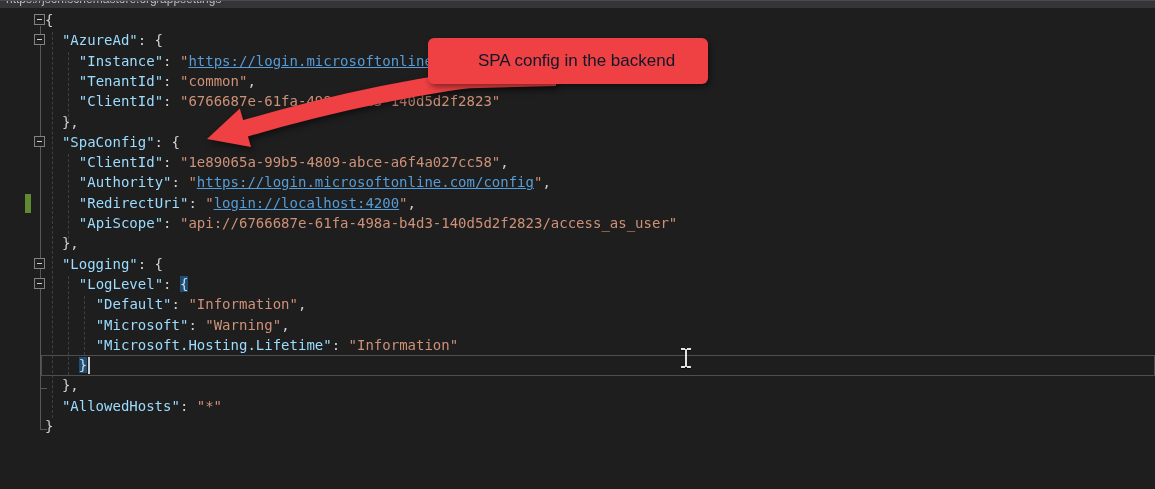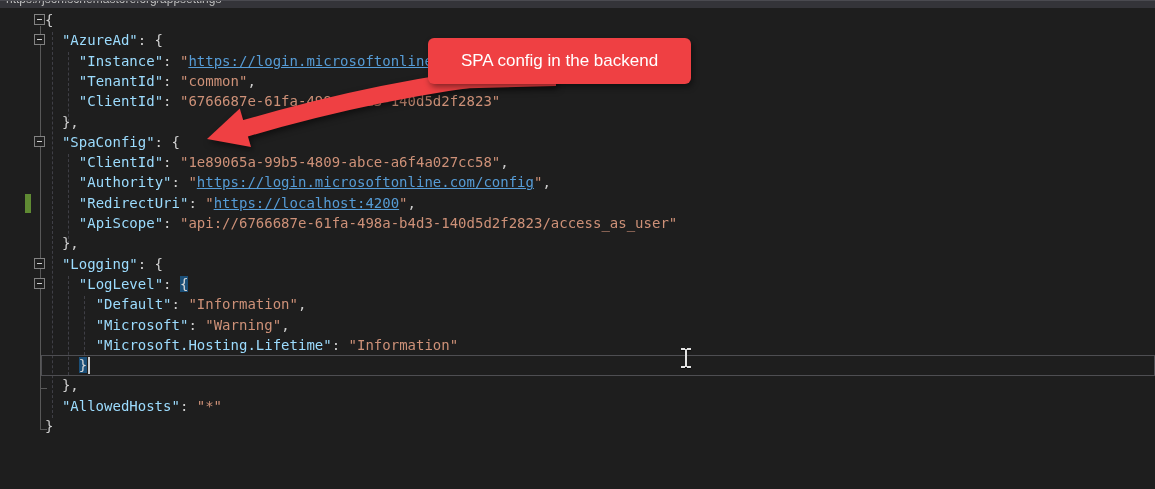--- a/index.html
+++ b/index.html
@@ -24,22 +24,22 @@
     font-size:14px;white-space:pre;cursor:text;}
   .tk-p{color:#cfcfcf;}
   .tk-n{color:#9cdcfe;}
   .tk-s{color:#ce9178;}
   .tk-l{color:#569cd6;text-decoration:underline;cursor:pointer;}
   .tk-h{color:#d8d8d8;background:#1b4f78;}
   .caret{position:absolute;top:2px;width:2px;height:17px;background:#d0d0d0;}
   
   .callout{position:absolute;left:428px;top:38px;width:263px;height:46px;background:#ef4043;
     border-radius:6px;display:flex;align-items:center;justify-content:center;
-    font-family:"Liberation Sans",sans-serif;font-size:17px;color:#ffffff;
-    box-shadow:2px 3px 6px rgba(0,0,0,.45);z-index:6;}
+    font-family:"Liberation Sans",sans-serif;font-size:17px;color:#0f172a;
+    box-shadow:2px 3px 6px rgba(0,0,0,.45);z-index:6;padding-left:17px;}
   .arrow-svg{position:absolute;left:0;top:0;z-index:5;pointer-events:none;}
   
   .ibeam{position:absolute;left:679px;top:347px;width:14px;height:22px;z-index:7;pointer-events:none;}
   .ibeam div{position:absolute;background:#e2e2e2;box-shadow:0 1px 1px rgba(0,0,0,.6);}
   .ibeam .stem{left:6px;top:2px;width:2px;height:18px;}
   .ibeam .t1{left:2px;top:1px;width:4px;height:2px;}
   .ibeam .t2{left:8px;top:1px;width:4px;height:2px;}
   .ibeam .b1{left:2px;top:19px;width:4px;height:2px;}
   .ibeam .b2{left:8px;top:19px;width:4px;height:2px;}
 </style>
@@ -72,21 +72,21 @@
         <div class="code-line" style="top: 43.6px; padding-left: 78.8px;"><span class="tk-n">"Instance"</span><span class="tk-p">: </span><span class="tk-s">"</span><span class="tk-l">https://login.microsoftonline.com/</span><span class="tk-s">"</span><span class="tk-p">,</span></div>
         <div class="code-line" style="top: 63.9px; padding-left: 78.8px;"><span class="tk-n">"TenantId"</span><span class="tk-p">: </span><span class="tk-s">"common"</span><span class="tk-p">,</span></div>
         <div class="code-line" style="top: 84.2px; padding-left: 78.8px;"><span class="tk-n">"ClientId"</span><span class="tk-p">: </span><span class="tk-s">"6766687e-61fa-498a-b4d3-140d5d2f2823"</span></div>
         <div class="code-line" style="top: 104.5px; padding-left: 61.9px;"><span class="tk-p">},</span></div>
         <div class="code-line" style="top: 124.8px; padding-left: 61.9px;"><span class="tk-n">"SpaConfig"</span><span class="tk-p">: {</span></div>
         <div class="fold-box" style="top: 128.8px;">
           <i></i>
         </div>
         <div class="code-line" style="top: 145.1px; padding-left: 78.8px;"><span class="tk-n">"ClientId"</span><span class="tk-p">: </span><span class="tk-s">"1e89065a-99b5-4809-abce-a6f4a027cc58"</span><span class="tk-p">,</span></div>
         <div class="code-line" style="top: 165.4px; padding-left: 78.8px;"><span class="tk-n">"Authority"</span><span class="tk-p">: </span><span class="tk-s">"</span><span class="tk-l">https://login.microsoftonline.com/config</span><span class="tk-s">"</span><span class="tk-p">,</span></div>
-        <div class="code-line" style="top: 185.7px; padding-left: 78.8px;"><span class="tk-n">"RedirectUri"</span><span class="tk-p">: </span><span class="tk-s">"</span><span class="tk-l">https://localhost:4200</span><span class="tk-s">"</span><span class="tk-p">,</span></div>
+        <div class="code-line" style="top: 185.7px; padding-left: 78.8px;"><span class="tk-n">"RedirectUri"</span><span class="tk-p">: </span><span class="tk-s">"</span><span class="tk-l">login://localhost:4200</span><span class="tk-s">"</span><span class="tk-p">,</span></div>
         <div class="chg" style="top: 186.7px; height: 19px;"></div>
         <div class="code-line" style="top: 206px; padding-left: 78.8px;"><span class="tk-n">"ApiScope"</span><span class="tk-p">: </span><span class="tk-s">"api://6766687e-61fa-498a-b4d3-140d5d2f2823/access_as_user"</span></div>
         <div class="code-line" style="top: 226.3px; padding-left: 61.9px;"><span class="tk-p">},</span></div>
         <div class="code-line" style="top: 246.6px; padding-left: 61.9px;"><span class="tk-n">"Logging"</span><span class="tk-p">: {</span></div>
         <div class="fold-box" style="top: 250.6px;">
           <i></i>
         </div>
         <div class="code-line" style="top: 266.9px; padding-left: 78.8px;"><span class="tk-n">"LogLevel"</span><span class="tk-p">: </span><span class="tk-h">{</span></div>
         <div class="fold-box" style="top: 270.9px;">
           <i></i>

